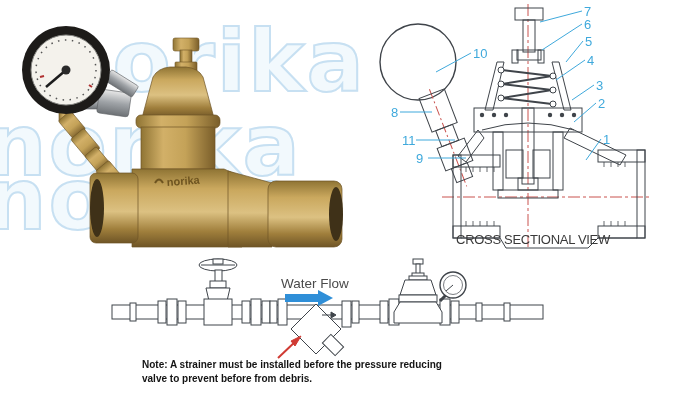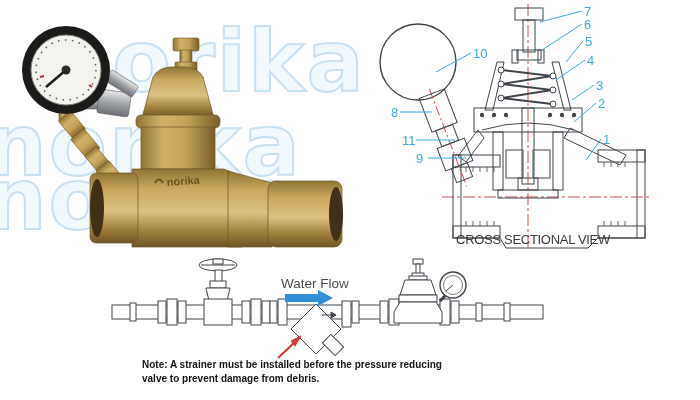--- a/index.html
+++ b/index.html
@@ -319,16 +319,16 @@
     </g>
 
     <g stroke="#d03a33" fill="#d03a33">
       <line x1="178" y1="103" x2="197" y2="85" stroke-width="2"></line>
       <polygon points="201,81 195,91 191,86"></polygon>
     </g>
   </svg>
 
   <div class="note">
     <span>Note: A strainer must be installed before the pressure reducing</span>
-    <span>valve to prevent damage from debris.</span>
+    <span>valve to prevent before from debris.</span>
   </div>
 
 </div>
 
 </body></html>

